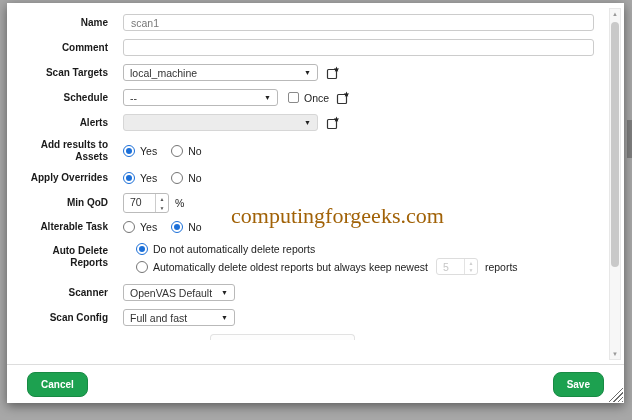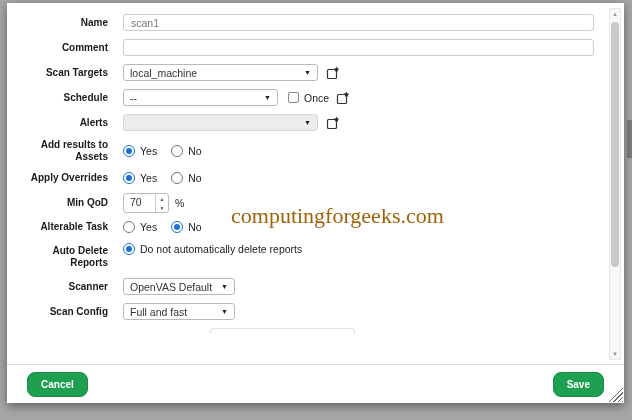--- a/index.html
+++ b/index.html
@@ -63,21 +63,21 @@
   }
   .spinwrap .val { flex:1; font-size:10.5px; color:#333; padding:2px 0 0 6px; }
   .spinbtns { width:13px; border-left:1px solid #ccc; display:flex; flex-direction:column; }
   .spinbtns span { flex:1; display:flex; align-items:center; justify-content:center; font-size:5px; color:#555; cursor:pointer; }
   .spinwrap.faint { border-color:#ddd; width:42px; height:17px; }
   .spinwrap.faint .val { color:#c6c6c6; }
   .spinwrap.faint .spinbtns { border-left-color:#e3e3e3; }
   .spinwrap.faint .spinbtns span { color:#cfcfcf; }
   .unit { font-size:10.5px; color:#222; margin-left:6px; }
   .stack { display:flex; flex-direction:column; gap:3px; }
-  .stackline { display:flex; align-items:center; }
+  .stackline { display:flex; align-items:center;margin-left:13px; }
   .optlbl { font-size:10.5px; color:#222; margin:0 8px 0 5px; }
   .clipped-box {
     margin:2px 0 0 197px; width:145px; height:6px;
     border:1px solid #e2e2e2; border-bottom:none; border-radius:4px 4px 0 0; background:#fdfdfd;
   }
   .watermark {
     position:absolute; left:224px; top:200px;
     font-family:"Liberation Serif", serif; font-size:22px; color:#a16207; pointer-events:none;
   }
   .vscroll {
@@ -201,20 +201,32 @@
       <span class="rlbl">No</span>
     </div>
 
     <div class="row top" style="margin-bottom:9px">
       <div class="lbl">Auto Delete Reports</div>
       <div class="stack">
         <div class="stackline">
           <span class="radio checked"></span>
           <span class="optlbl">Do not automatically delete reports</span>
         </div>
+        <div class="stackline">
+          <span class="radio"></span>
+          <span class="optlbl">Automatically delete oldest reports but always keep newest</span>
+          <div class="spinwrap faint">
+            <span class="val">5</span>
+            <span class="spinbtns">
+              <span>▲</span>
+              <span>▼</span>
+            </span>
+          </div>
+          <span class="optlbl" style="margin-left:7px">reports</span>
+        </div>
       </div>
     </div>
 
     <div class="row">
       <div class="lbl">Scanner</div>
       <div class="sel w139">
         <span>OpenVAS Default</span>
         <span class="arr">▼</span>
       </div>
     </div>

